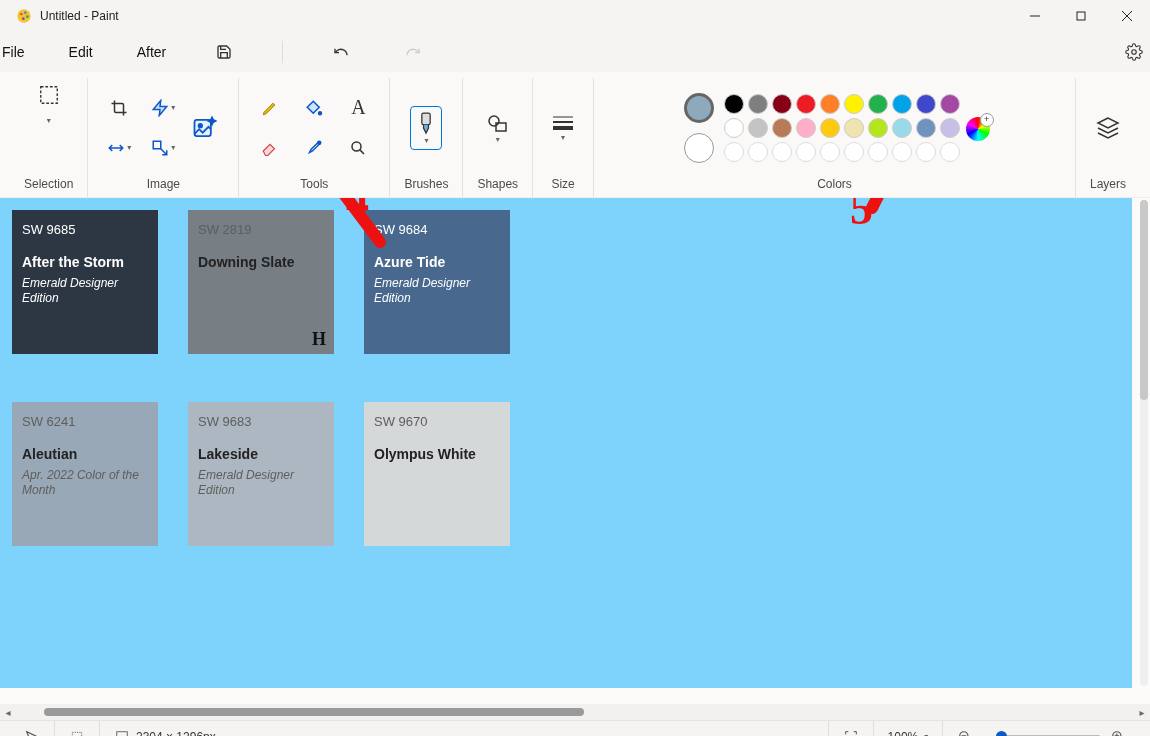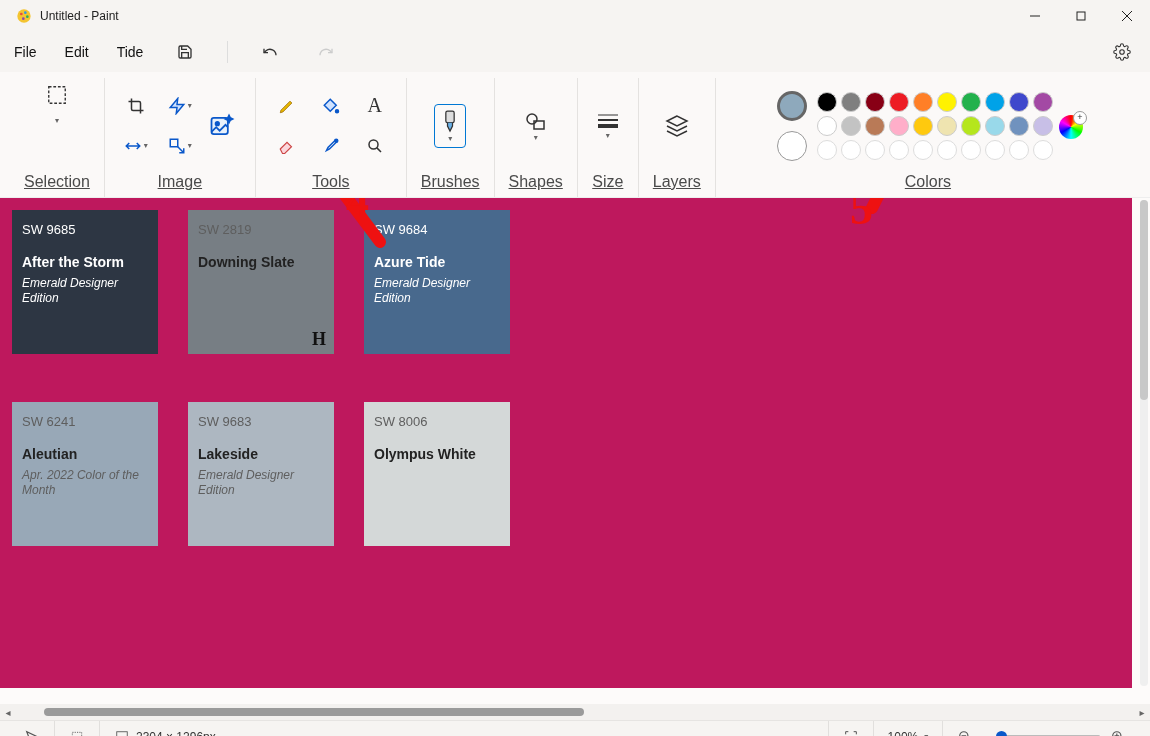--- a/index.html
+++ b/index.html
@@ -4,52 +4,52 @@
 <style>
   * { box-sizing: border-box; margin: 0; padding: 0; font-family: "Segoe UI", Arial, sans-serif; }
   html, body { width: 1150px; height: 736px; overflow: hidden; background: #f6f4f2; }
   
   .titlebar { height: 32px; display: flex; align-items: center; padding-left: 16px; background: #f6f4f2; }
   .titlebar .appicon { width: 16px; height: 16px; margin-right: 8px; }
   .titlebar .title { font-size: 12px; color: #222; }
   .titlebar .spacer { flex: 1; }
   .winbtn { width: 46px; height: 32px; display: flex; align-items: center; justify-content: center; color: #222; }
   
-  .menubar { height: 40px; display: flex; align-items: center; padding: 0 14px; gap: 28px; background: #f6f4f2; }
+  .menubar { height: 40px; display: flex; align-items: center; padding: 0 2px; gap: 44px; background: #f6f4f2; }
   .menubar .item { font-size: 14px; color: #111; cursor: pointer; }
   .menubar .iconbtn { width: 28px; height: 28px; display:flex; align-items:center; justify-content:center; color:#555;}
   .menubar .iconbtn.disabled { color: #ccc; }
   .menu-spacer { flex:1; }
   
   .ribbon { height: 126px; display: flex; padding: 6px 10px 0 10px; background: #fbf9f8; border-bottom: 1px solid #eee; }
   .group { display:flex; flex-direction:column; align-items:center; padding: 0 14px; border-right: 1px solid #e4e2e0; }
   .group:last-child { border-right: none; }
   .group .body { flex:1; display:flex; align-items:center; gap:6px; }
-  .group .label { font-size: 16px; color: #4a4a4a; padding-bottom: 6px; text-decoration: underline; }
+  .group .label { font-size: 12px; color: #4a4a4a; padding-bottom: 6px; }
   .toolbtn { width: 34px; height: 34px; display:flex; align-items:center; justify-content:center; border-radius:4px; color:#333; }
   .toolbtn.wide { width: 32px; height: 44px; border:1px solid #e0e0e0; border-radius:4px; flex-direction:column;}
   .toolbtn.sel { border:1px solid #0078d4; }
   .toolgrid { display:grid; grid-template-columns: repeat(3, 34px); grid-auto-rows: 34px; gap:6px 10px; }
   .imggrid { display:grid; grid-template-columns: repeat(2, 34px); grid-auto-rows: 34px; gap:6px 10px; }
   .chev { font-size: 8px; color:#666; }
   
   .layericon { width:24px; height:24px; }
   
   .colors { display:flex; align-items:flex-start; gap:12px;}
   .bigswatch { width:30px; height:30px; border-radius:50%; border:3px solid #666; margin:2px 4px;}
   .bigswatch2 { width:30px; height:30px; border-radius:50%; border:1px solid #999; background:#fff; margin:2px 4px;}
   .swatchcol { display:flex; flex-direction:column; gap:6px; }
   .palette { display:grid; grid-template-columns: repeat(10, 20px); grid-auto-rows:20px; gap:4px; }
   .sw { width:20px; height:20px; border-radius:50%; border:1px solid #ccc;}
   .sw.empty { background:#fff; border:1px solid #ddd;}
   .editcolor { width:24px; height:24px; border-radius:50%; background: conic-gradient(red,yellow,lime,cyan,blue,magenta,red); position:relative;}
   .editcolor::after{content:"+"; position:absolute; top:-4px; right:-4px; width:12px; height:12px; background:#fff; border:1px solid #999; border-radius:50%; font-size:9px; line-height:10px; text-align:center; color:#333;}
   
   .canvas-area { position:relative; height: 506px; background:#fdfbfa; overflow:hidden;}
-  .canvas { position:absolute; left:0; top:0; width:1132px; height:490px; background:#be185d;text-decoration:underline;}
+  .canvas { position:absolute; left:0; top:0; width:1132px; height:490px; background:#7dd3fc;text-decoration:underline;}
   .cards { position:absolute; left:12px; top:12px; display:grid; grid-template-columns: repeat(3, 146px); grid-template-rows: 144px 144px; gap: 48px 30px; }
   .card { padding:12px 10px; font-size:14px; line-height:1.25; color:#fff; position:relative;}
   .card .code { font-size:13px; }
   .card .name { font-weight:600; margin-top:16px; }
   .card .sub  { font-style:italic; font-size:12px; margin-top:4px; }
   .card.dark  .code,.card.dark  .name,.card.dark  .sub {color:#fff;}
   .card.light .code{color:#5e5e5e;} .card.light .name{color:#222;} .card.light .sub{color:#5e5e5e;}
   .hmark{position:absolute; right:8px; bottom:4px; font-family:Georgia,serif; font-weight:700; font-size:18px; color:#111;}
   
   .overlay{position:absolute; pointer-events:none;}
@@ -97,21 +97,21 @@
     <svg width="10" height="10" viewBox="0 0 10 10">
         <line x1="0" y1="0" x2="10" y2="10" stroke="#222"></line>
         <line x1="10" y1="0" x2="0" y2="10" stroke="#222"></line>
       </svg>
   </div>
 </div>
 
 <div class="menubar">
   <span class="item">File</span>
   <span class="item">Edit</span>
-  <span class="item">Tide</span>
+  <span class="item">After</span>
   <div class="iconbtn">
     <svg width="16" height="16" viewBox="0 0 24 24" fill="none" stroke="#333" stroke-width="2">
         <path d="M19 21H5a2 2 0 0 1-2-2V5a2 2 0 0 1 2-2h11l5 5v11a2 2 0 0 1-2 2z"></path>
         <polyline points="17 21 17 13 7 13 7 21"></polyline>
         <polyline points="7 3 7 8 15 8"></polyline>
       </svg>
   </div>
   <div style="width:1px;height:22px;background:#ddd;"></div>
   <div class="iconbtn">
     <svg width="16" height="16" viewBox="0 0 24 24" fill="none" stroke="#333" stroke-width="2">
@@ -259,33 +259,20 @@
       <div class="toolbtn wide" style="border:none;">
         <svg width="24" height="20" viewBox="0 0 24 20">
             <line x1="2" y1="4" x2="22" y2="4" stroke="#333" stroke-width="1"></line>
             <line x1="2" y1="9" x2="22" y2="9" stroke="#333" stroke-width="2"></line>
             <line x1="2" y1="15" x2="22" y2="15" stroke="#333" stroke-width="4"></line>
           </svg>
         <span class="chev">▾</span>
       </div>
     </div>
     <div class="label">Size</div>
-  </div>
-
-  <div class="group">
-    <div class="body">
-      <div class="toolbtn">
-        <svg class="layericon" viewBox="0 0 24 24" fill="none" stroke="#333" stroke-width="1.5">
-            <polygon points="12 2 2 7 12 12 22 7 12 2"></polygon>
-            <polyline points="2 17 12 22 22 17"></polyline>
-            <polyline points="2 12 12 17 22 12"></polyline>
-          </svg>
-      </div>
-    </div>
-    <div class="label">Layers</div>
   </div>
 
   <div class="group" style="flex:1;">
     <div class="body colors">
       <div class="swatchcol">
         <div class="bigswatch" style="background:#8ea9bc"></div>
         <div class="bigswatch2"></div>
       </div>
       <div style="display:flex; flex-direction:column; gap:4px;">
         <div class="palette" id="pal1">
@@ -323,20 +310,33 @@
             <div class="sw empty"></div>
             <div class="sw empty"></div>
             <div class="sw empty"></div>
           </div>
       </div>
       <div style="display:flex; align-items:flex-start; padding-top:2px;">
         <div class="editcolor"></div>
       </div>
     </div>
     <div class="label">Colors</div>
+  </div>
+
+  <div class="group">
+    <div class="body">
+      <div class="toolbtn">
+        <svg class="layericon" viewBox="0 0 24 24" fill="none" stroke="#333" stroke-width="1.5">
+            <polygon points="12 2 2 7 12 12 22 7 12 2"></polygon>
+            <polyline points="2 17 12 22 22 17"></polyline>
+            <polyline points="2 12 12 17 22 12"></polyline>
+          </svg>
+      </div>
+    </div>
+    <div class="label">Layers</div>
   </div>
 </div>
 
 <div class="canvas-area">
   <div class="canvas">
     <div class="cards" id="card-grid">
         <div class="card dark" style="background: rgb(45, 54, 67);">
           <div class="code">SW 9685</div>
                <div class="name">After the Storm</div>
                <div class="sub">Emerald Designer Edition</div>
@@ -356,21 +356,21 @@
           <div class="code">SW 6241</div>
                <div class="name">Aleutian</div>
                <div class="sub">Apr. 2022 Color of the Month</div>
                </div>
         <div class="card light" style="background: rgb(173, 183, 193);">
           <div class="code">SW 9683</div>
                <div class="name">Lakeside</div>
                <div class="sub">Emerald Designer Edition</div>
                </div>
         <div class="card light" style="background: rgb(212, 216, 216);">
-          <div class="code">SW 8006</div>
+          <div class="code">SW 9670</div>
                <div class="name">Olympus White</div>
 
                </div>
       </div>
   </div>
   <div class="vscroll-track"></div>
   <div class="vscroll"></div>
 
   <svg class="overlay" style="left:290px; top:-66px;" width="120" height="120">
     <path d="M90 110 Q60 70 30 30" stroke="#e11" stroke-width="12" fill="none" stroke-linecap="round"></path>

